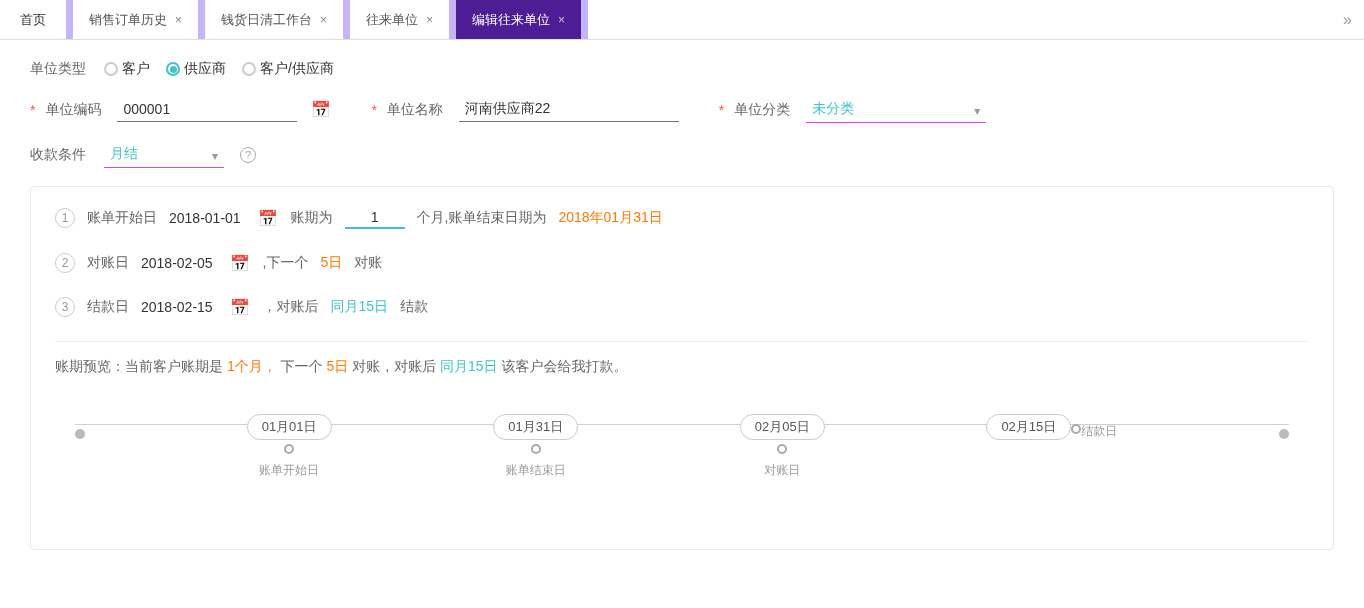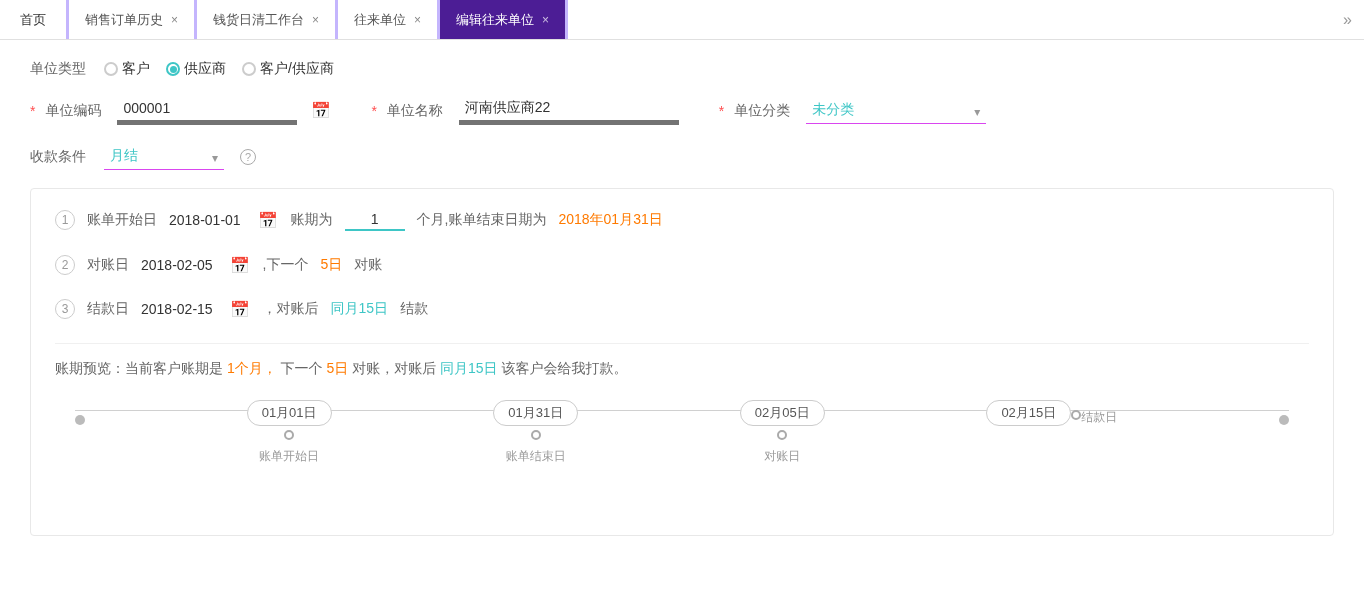--- a/index.html
+++ b/index.html
@@ -15,21 +15,21 @@
       padding: 0 0;
     }
     .tab-item {
       display: flex;
       align-items: center;
       padding: 0 16px;
       height: 100%;
       cursor: pointer;
       font-size: 13px;
       color: #555;
-      border-right: 3px solid #c4b5fd;
+      border-right: 7px solid #c4b5fd;
       white-space: nowrap;
       position: relative;
     }
     .tab-item:first-child {
       padding: 0 20px;
       color: #333;
     }
     .tab-item.active {
       background: #4c1d95;
       color: #fff;
@@ -99,21 +99,21 @@
       content: '';
       width: 7px;
       height: 7px;
       background: #3ec6c6;
       border-radius: 50%;
     }
 
     
     .form-input {
       border: none;
-      border-bottom: 5px solid #737373;
+      border-bottom: 1px solid #737373;
       padding: 4px 6px;
       font-size: 14px;
       color: #333;
       outline: none;
       background: transparent;
       width: 180px;
     }
     .form-input-wide {
       width: 220px;
     }
@@ -225,21 +225,21 @@
 
     
     .preview-section {
       margin-top: 8px;
       padding-top: 16px;
       border-top: 1px solid #f0f0f0;
     }
     .preview-text {
       font-size: 14px;
       color: #666;
-      margin-bottom: 12px;
+      margin-bottom: 28px;
     }
 
     
     .units-row {
       display: flex;
       align-items: center;
       gap: 40px;
     }
     .unit-field {
       display: flex;

